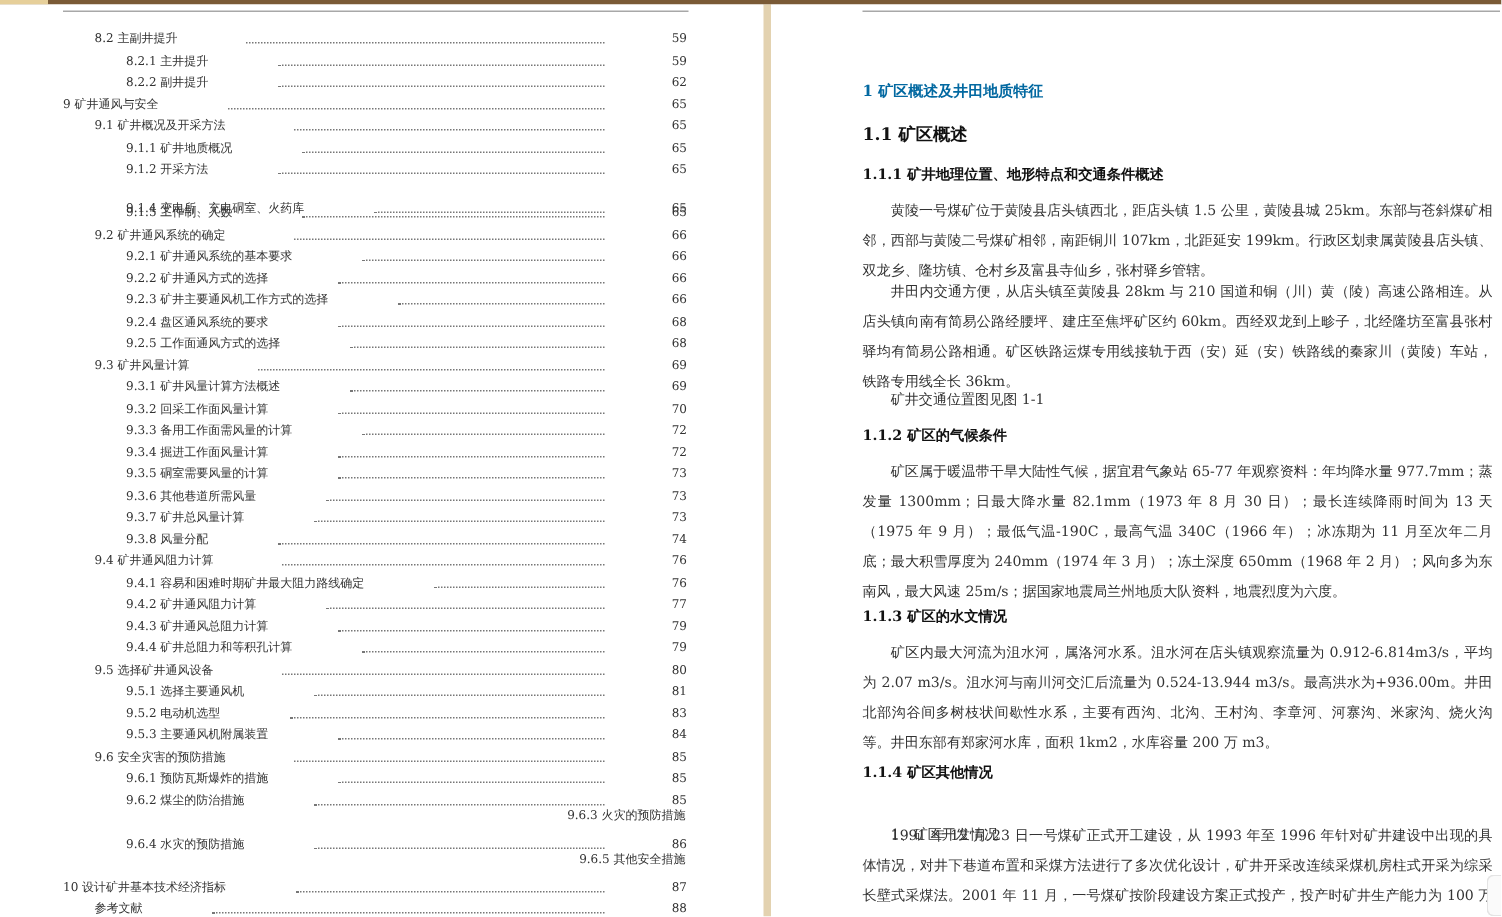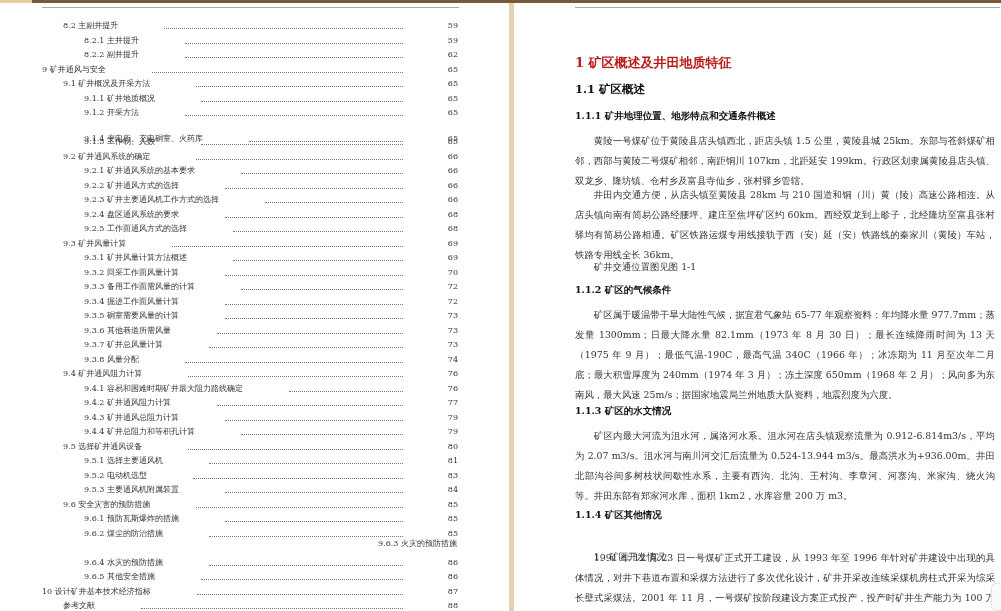--- a/index.html
+++ b/index.html
@@ -17,21 +17,21 @@
 
   
   .toc { position: absolute; left: 0; top: 14px; width: 509px; }
   .toc-row { position: absolute; height: 14px; display: flex; align-items: flex-end; font-size: 8px; line-height: 10px; color: #333; white-space: nowrap; gap: 44px; }
   .toc-row .t { flex: 0 0 auto; padding-right: 1px; }
   .toc-row .dots { flex: 1 1 auto; border-bottom: 1px dotted #777; margin: 0 1px 2px 1px; height: 1px; }
   .toc-row .p { flex: 0 0 auto; }
 
   
   .content { position: absolute; left: 61px; top: 0; width: 420px; }
-  .h1 { position: absolute; font-size: 13px; font-weight: bold; color: #b91c1c; white-space: nowrap; }
+  .h1 { position: absolute; font-size: 10px; font-weight: bold; color: #0369a1; white-space: nowrap; }
   .h2 { position: absolute; font-size: 11.5px; font-weight: bold; color: #111; white-space: nowrap; }
   .h3 { position: absolute; font-size: 9.5px; font-weight: bold; color: #111; white-space: nowrap; }
   .para { position: absolute; font-size: 9.4px; line-height: 20px; color: #333; text-align: justify; text-indent: 2em; width: 420px; }
 
   .scroll-hint { position: absolute; right: 0; bottom: 0; width: 10px; height: 28px; border: 1px solid #e4e4e4; border-right: none; border-radius: 5px 0 0 5px; background: #fafafa; }
 </style>
 </head>
 <body>
 
 <div class="topbar">
@@ -224,21 +224,21 @@
       <div class="toc-row" style="left: 84px; width: 374px; top: 522px; flex-direction: column;">
         <span class="t">9.6.3 火灾的预防措施</span>
         <span class="dots"></span>
         <span class="p">86</span>
       </div>
       <div class="toc-row" style="left: 84px; width: 374px; top: 536.5px;">
         <span class="t">9.6.4 水灾的预防措施</span>
         <span class="dots"></span>
         <span class="p">86</span>
       </div>
-      <div class="toc-row" style="left: 84px; width: 374px; top: 551px;">
+      <div class="toc-row" style="left: 84px; width: 374px; top: 551px; flex-direction: column;">
         <span class="t">9.6.5 其他安全措施</span>
         <span class="dots"></span>
         <span class="p">86</span>
       </div>
       <div class="toc-row" style="left: 42px; width: 416px; top: 565.5px;">
         <span class="t">10  设计矿井基本技术经济指标</span>
         <span class="dots"></span>
         <span class="p">87</span>
       </div>
       <div class="toc-row" style="left: 63px; width: 395px; top: 580px;">

